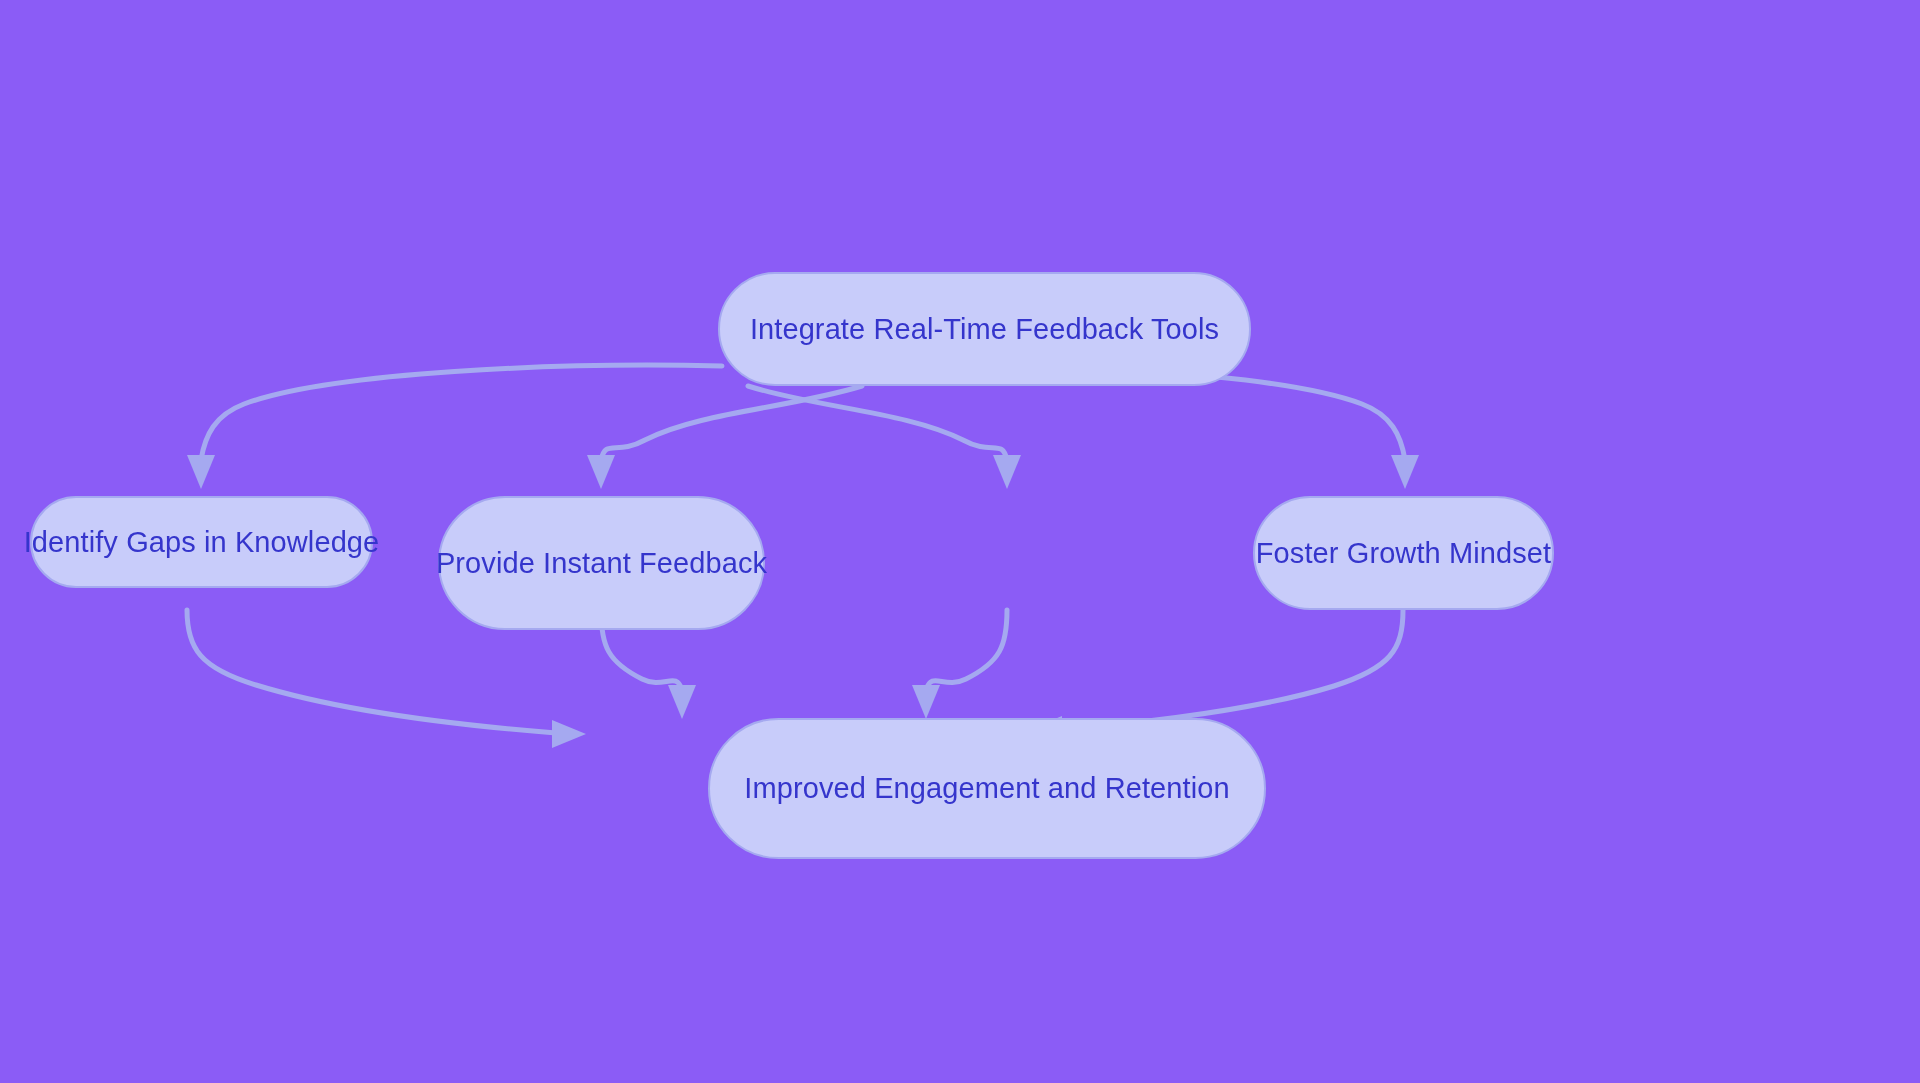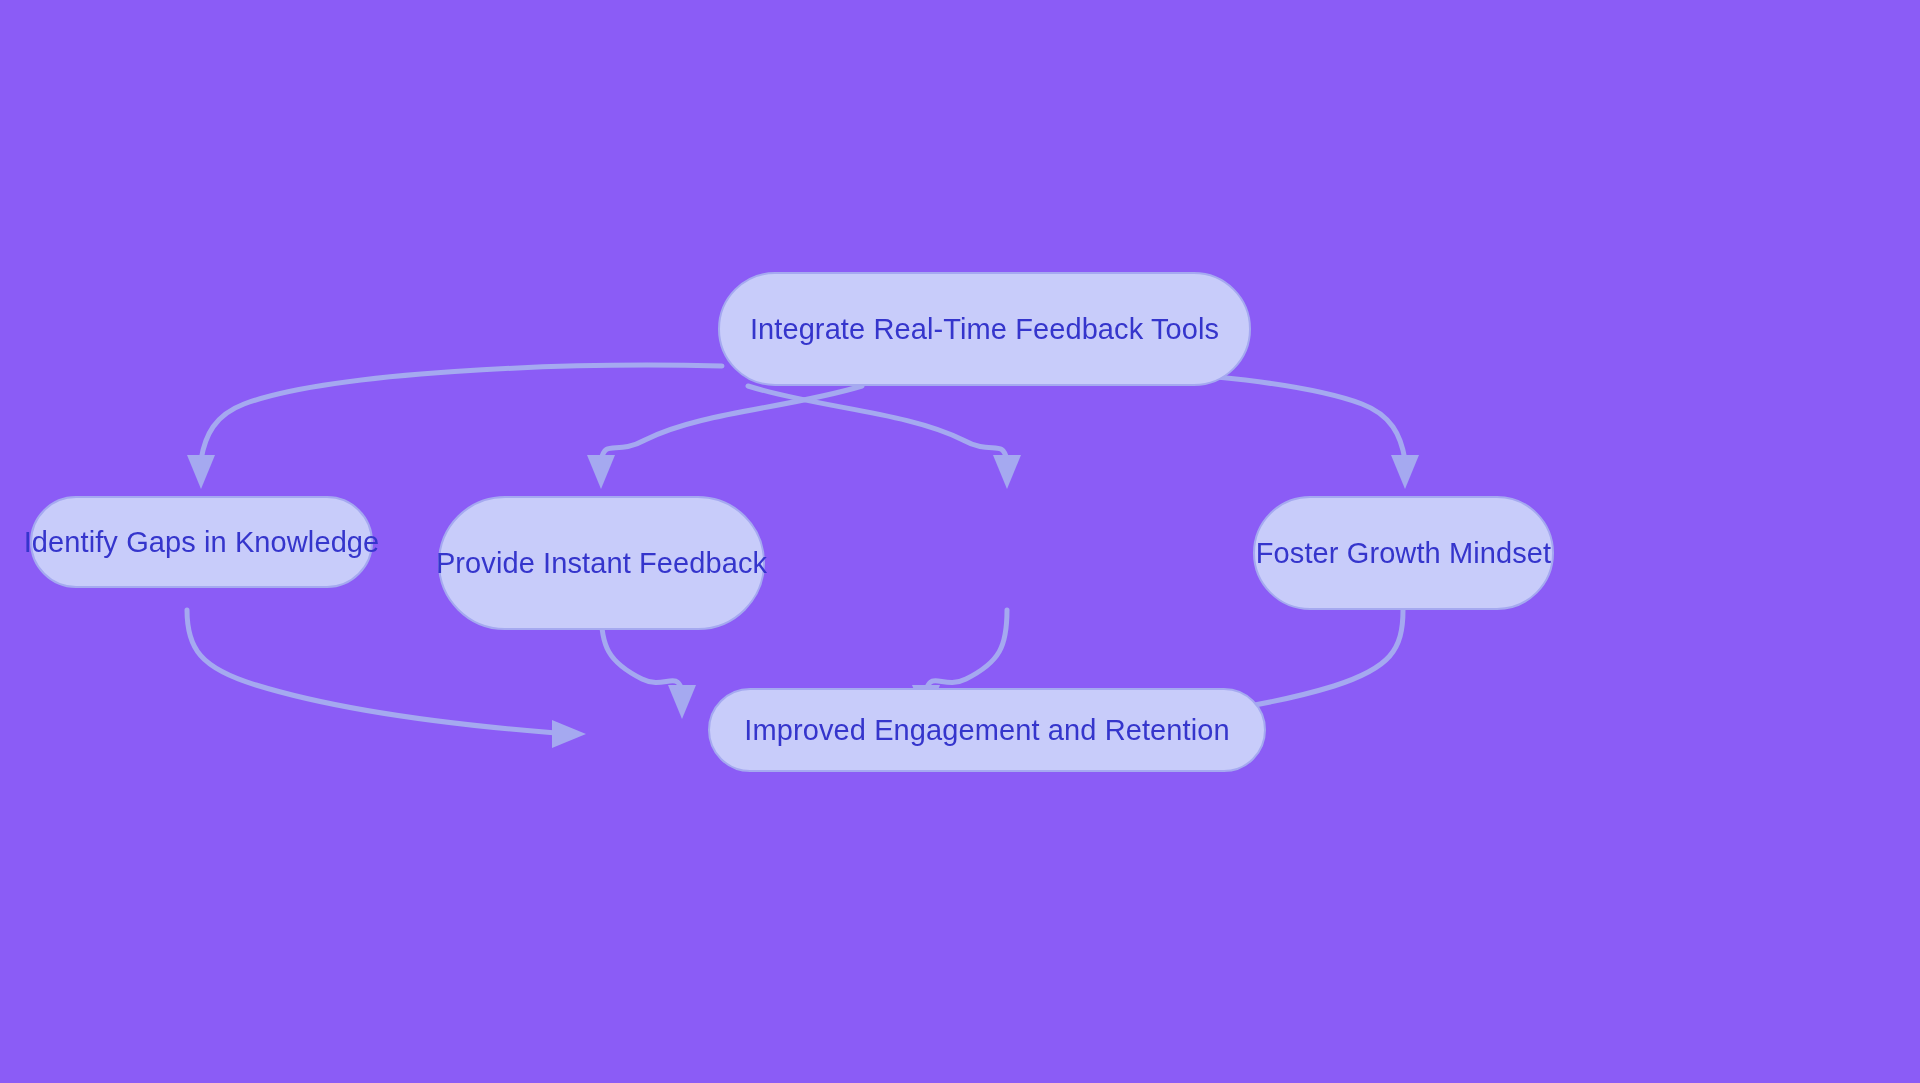--- a/index.html
+++ b/index.html
@@ -43,21 +43,21 @@
     white-space: nowrap;
     line-height: 1;
     font-family: "Liberation Sans", sans-serif;
   }
   
   #node-root      { left: 718px;  top: 272px; width: 533px; height: 114px; }
   #node-gaps      { left: 13px;   top: 496px; width: 343px; height: 92px; margin-left: 17px; }
   #node-instant   { left: 438px;  top: 496px; width: 327px; height: 134px; }
   #node-motivation{ left: 843px;  top: 496px; width: 328px; height: 114px; }
   #node-mindset   { left: 1253px; top: 496px; width: 301px; height: 114px; align-items: center; }
-  #node-outcome   { left: 708px;  top: 688px; width: 558px; height: 84px; }
+  #node-outcome   { left: 708px;  top: 718px; width: 558px; height: 141px; }
 </style>
 </head>
 <body>
 
 <div id="canvas">
 
   <svg id="edge-layer" viewBox="0 0 1920 1083" width="1920" height="1083" xmlns="http://www.w3.org/2000/svg">
 
     <g>
       <path d="M 722 366 C 560 362 330 372 244 404 C 215 415 205 435 201 460" fill="none" stroke="#a5a9f0" stroke-width="5" stroke-linecap="round"></path>

